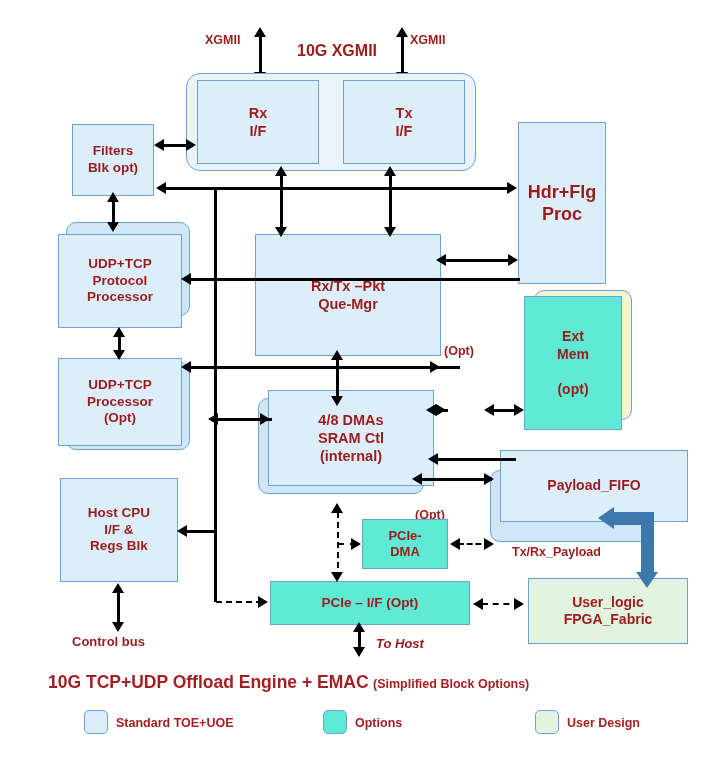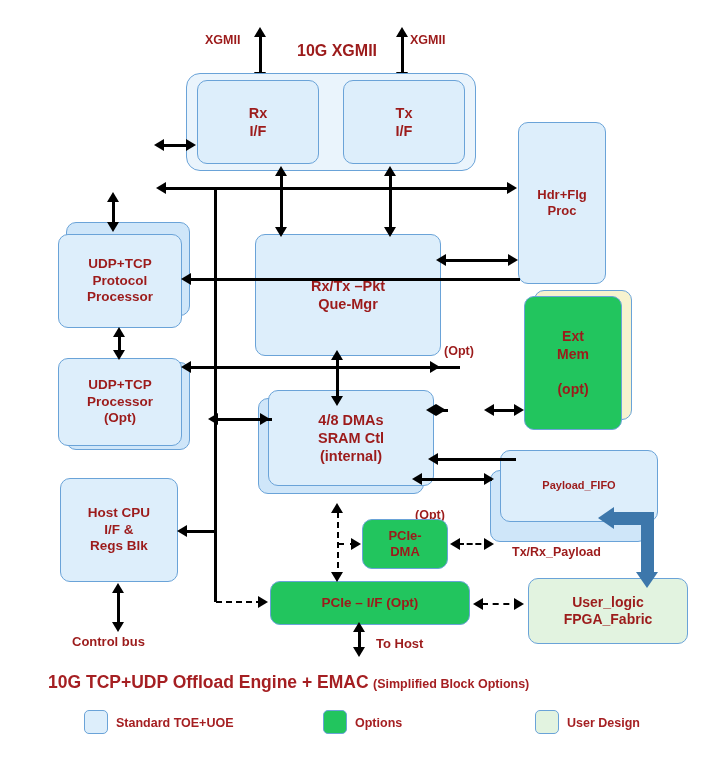--- a/index.html
+++ b/index.html
@@ -1,25 +1,25 @@
 <!DOCTYPE html>
 <html><head>
 <meta charset="utf-8">
 <style>
   html,body{margin:0;padding:0;background:#ffffff;}
   body{font-family:"Liberation Sans",sans-serif;}
   #canvas{position:relative;width:721px;height:771px;background:#fff;overflow:hidden;}
 
   
   .blk{position:absolute;box-sizing:border-box;border:1.4px solid #6aa3d8;
-       border-radius:10px;display:flex;align-items:center;justify-content:center;
+       border-radius:0;display:flex;align-items:center;justify-content:center;
        text-align:center;color:#9c1b1b;font-weight:700;line-height:1.25;}
   .blk .txt{padding:0 3px;white-space:pre-line;}
   .b-blue{background:#ddeefb;}
-  .b-yel {background:#22c55e;}
+  .b-yel {background:#5eead4;}
   .b-grn {background:#e2f3e0;}
 
   
   .stack{position:absolute;box-sizing:border-box;border:1.4px solid #6aa3d8;border-radius:10px;}
   .s-blue{background:#cfe6f9;}
   .s-yel {background:#f7f3cf;}
 
   
   .grp{position:absolute;box-sizing:border-box;border:1.4px solid #6aa3d8;
        border-radius:14px;background:#eaf4fc;}
@@ -75,20 +75,24 @@
   <div class="grp" style="left:186px;top:73px;width:290px;height:98px;"></div>
   <div class="blk b-blue" style="left:197px;top:80px;width:122px;height:84px;font-size:14.5px;">
     <span class="txt">Rx
 I/F</span>
   </div>
   <div class="blk b-blue" style="left:343px;top:80px;width:122px;height:84px;font-size:14.5px;">
     <span class="txt">Tx
 I/F</span>
   </div>
 
+  <div class="blk b-blue" style="left:72px;top:124px;width:82px;height:72px;font-size:13.5px;">
+    <span class="txt">Filters
+Blk opt)</span>
+  </div>
 
   <div class="stack s-blue" style="left:66px;top:222px;width:124px;height:94px;"></div>
   <div class="blk b-blue" style="left:58px;top:234px;width:124px;height:94px;font-size:13.5px;">
     <span class="txt">UDP+TCP
 Protocol
 Processor</span>
   </div>
 
   <div class="stack s-blue" style="left:66px;top:362px;width:124px;height:88px;"></div>
   <div class="blk b-blue" style="left:58px;top:358px;width:124px;height:88px;font-size:13.5px;">
@@ -113,54 +117,54 @@
 Que-Mgr</span>
   </div>
 
   <div class="stack s-blue" style="left:258px;top:398px;width:166px;height:96px;"></div>
   <div class="blk b-blue" style="left:268px;top:390px;width:166px;height:96px;font-size:14.5px;">
     <span class="txt">4/8 DMAs
 SRAM Ctl
 (internal)</span>
   </div>
 
-  <div class="blk b-blue" style="left:518px;top:122px;width:88px;height:162px;font-size:13px;">
+  <div class="blk b-blue" style="left:518px;top:122px;width:88px;height:162px;font-size:18px;">
     <span class="txt">Hdr+Flg
 Proc</span>
   </div>
 
   <div class="lbl" style="left:444px;top:344px;font-size:12.5px;">(Opt)</div>
 
   <div class="stack s-yel" style="left:534px;top:290px;width:98px;height:130px;"></div>
   <div class="blk b-yel" style="left:524px;top:296px;width:98px;height:134px;font-size:14px;">
     <span class="txt">Ext
 Mem
 
 (opt)</span>
   </div>
 
   <div class="stack s-blue" style="left:490px;top:470px;width:158px;height:72px;"></div>
-  <div class="blk b-blue" style="left:500px;top:450px;width:158px;height:72px;font-size:11px;">
+  <div class="blk b-blue" style="left:500px;top:450px;width:188px;height:72px;font-size:14px;">
     <span class="txt">Payload_FIFO</span>
   </div>
   <div class="lbl" style="left:512px;top:545px;font-size:12.5px;">Tx/Rx_Payload</div>
 
   <div class="lbl" style="left:415px;top:508px;font-size:12.5px;">(Opt)</div>
   <div class="blk b-yel" style="left:270px;top:581px;width:200px;height:44px;font-size:13.5px;">
     <span class="txt">PCIe – I/F       (Opt)</span>
   </div>
 
   <div class="blk b-yel" style="left:362px;top:519px;width:86px;height:50px;font-size:13px;">
     <span class="txt">PCIe-
 DMA</span>
   </div>
   <div class="ln vln" style="left:358px;top:629px;height:22px;"></div>
   <div class="ah ah-u" style="left:353px;top:622px;"></div>
   <div class="ah ah-d" style="left:353px;top:647px;"></div>
-  <div class="lbl" style="left:376px;top:636px;font-size:13px;">To Host</div>
+  <div class="lbl" style="left:376px;top:636px;font-size:13px;font-style:italic;">To Host</div>
 
   <div class="blk b-grn" style="left:528px;top:578px;width:160px;height:66px;font-size:14px;">
     <span class="txt">User_logic
 FPGA_Fabric</span>
   </div>
 
   <div class="thick" style="left:641px;top:512px;width:13px;height:62px;"></div>
   <div class="thick" style="left:612px;top:512px;width:42px;height:13px;"></div>
   <div class="ah" style="left:598px;top:507px;border-top:11px solid transparent;border-bottom:11px solid transparent;border-right:16px solid #3d77ab;"></div>
   <div class="ah" style="left:636px;top:572px;border-left:11px solid transparent;border-right:11px solid transparent;border-top:16px solid #3d77ab;"></div>

